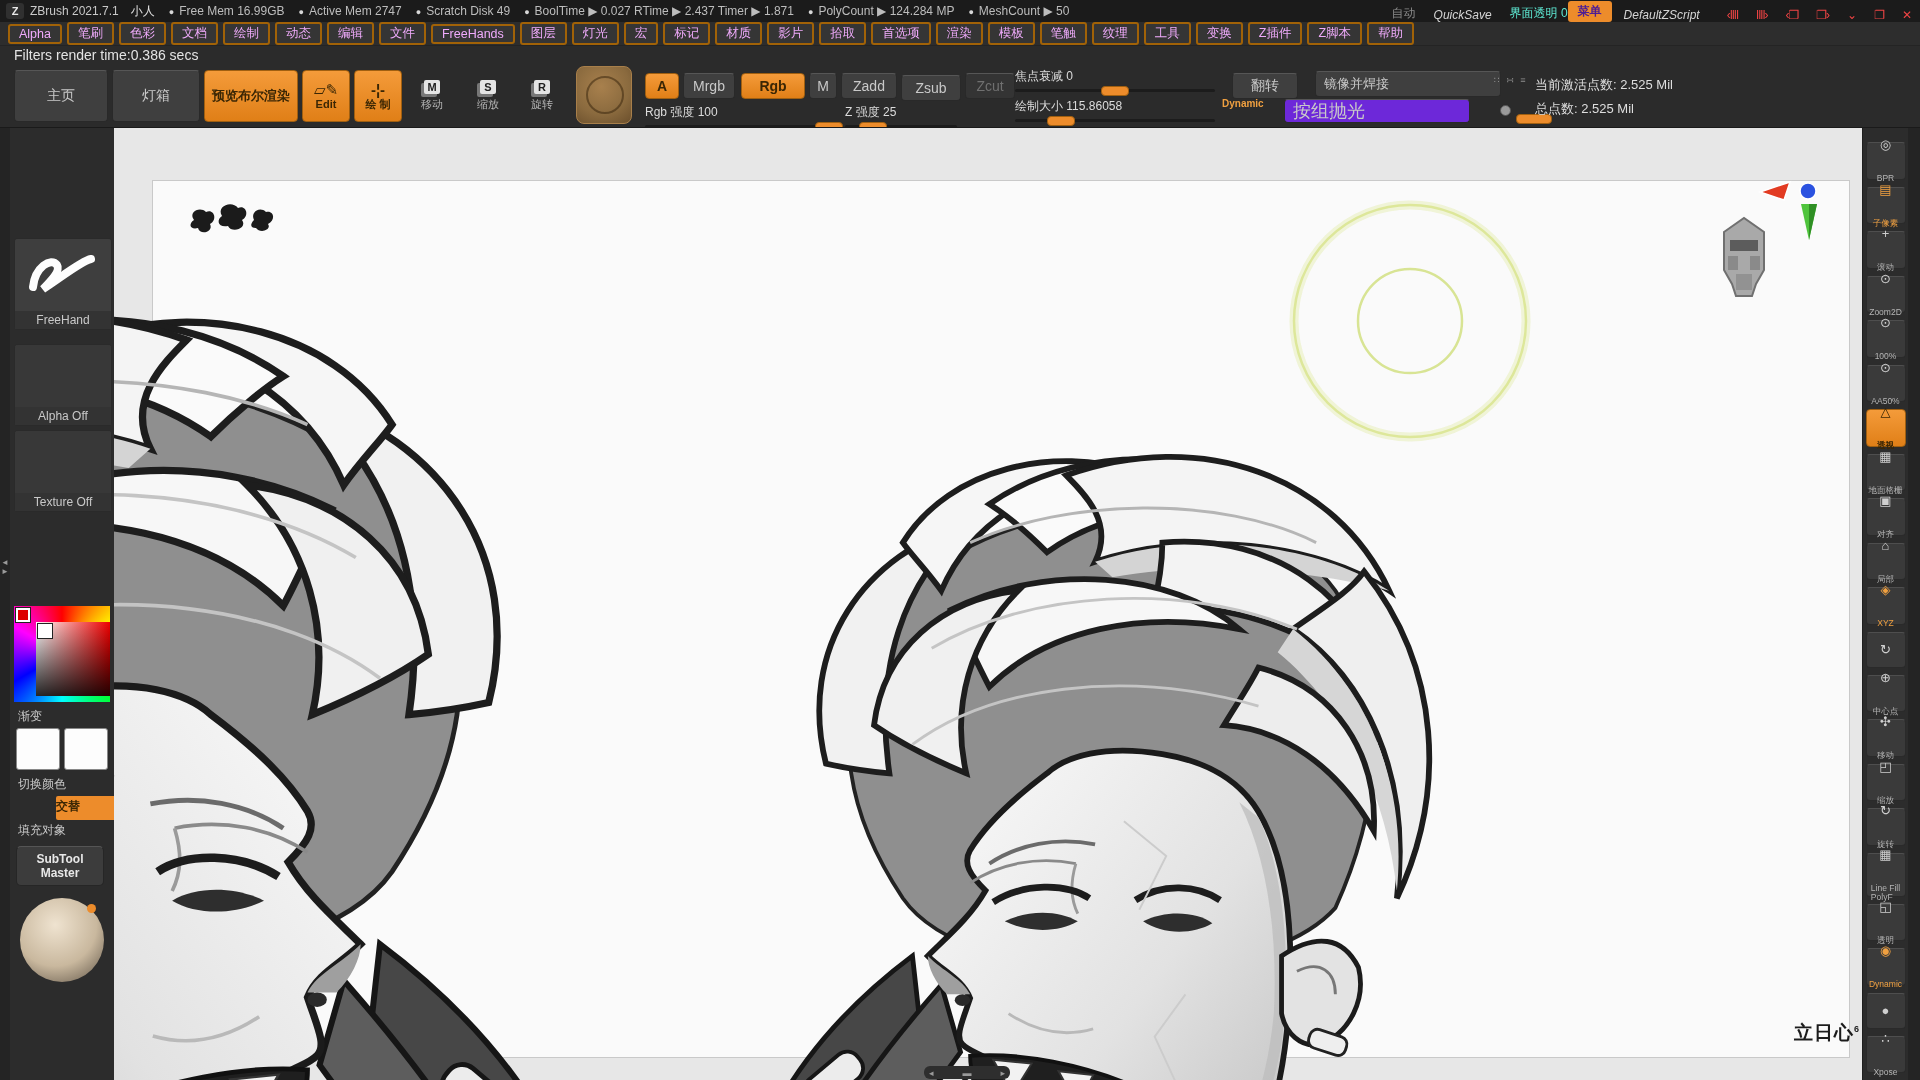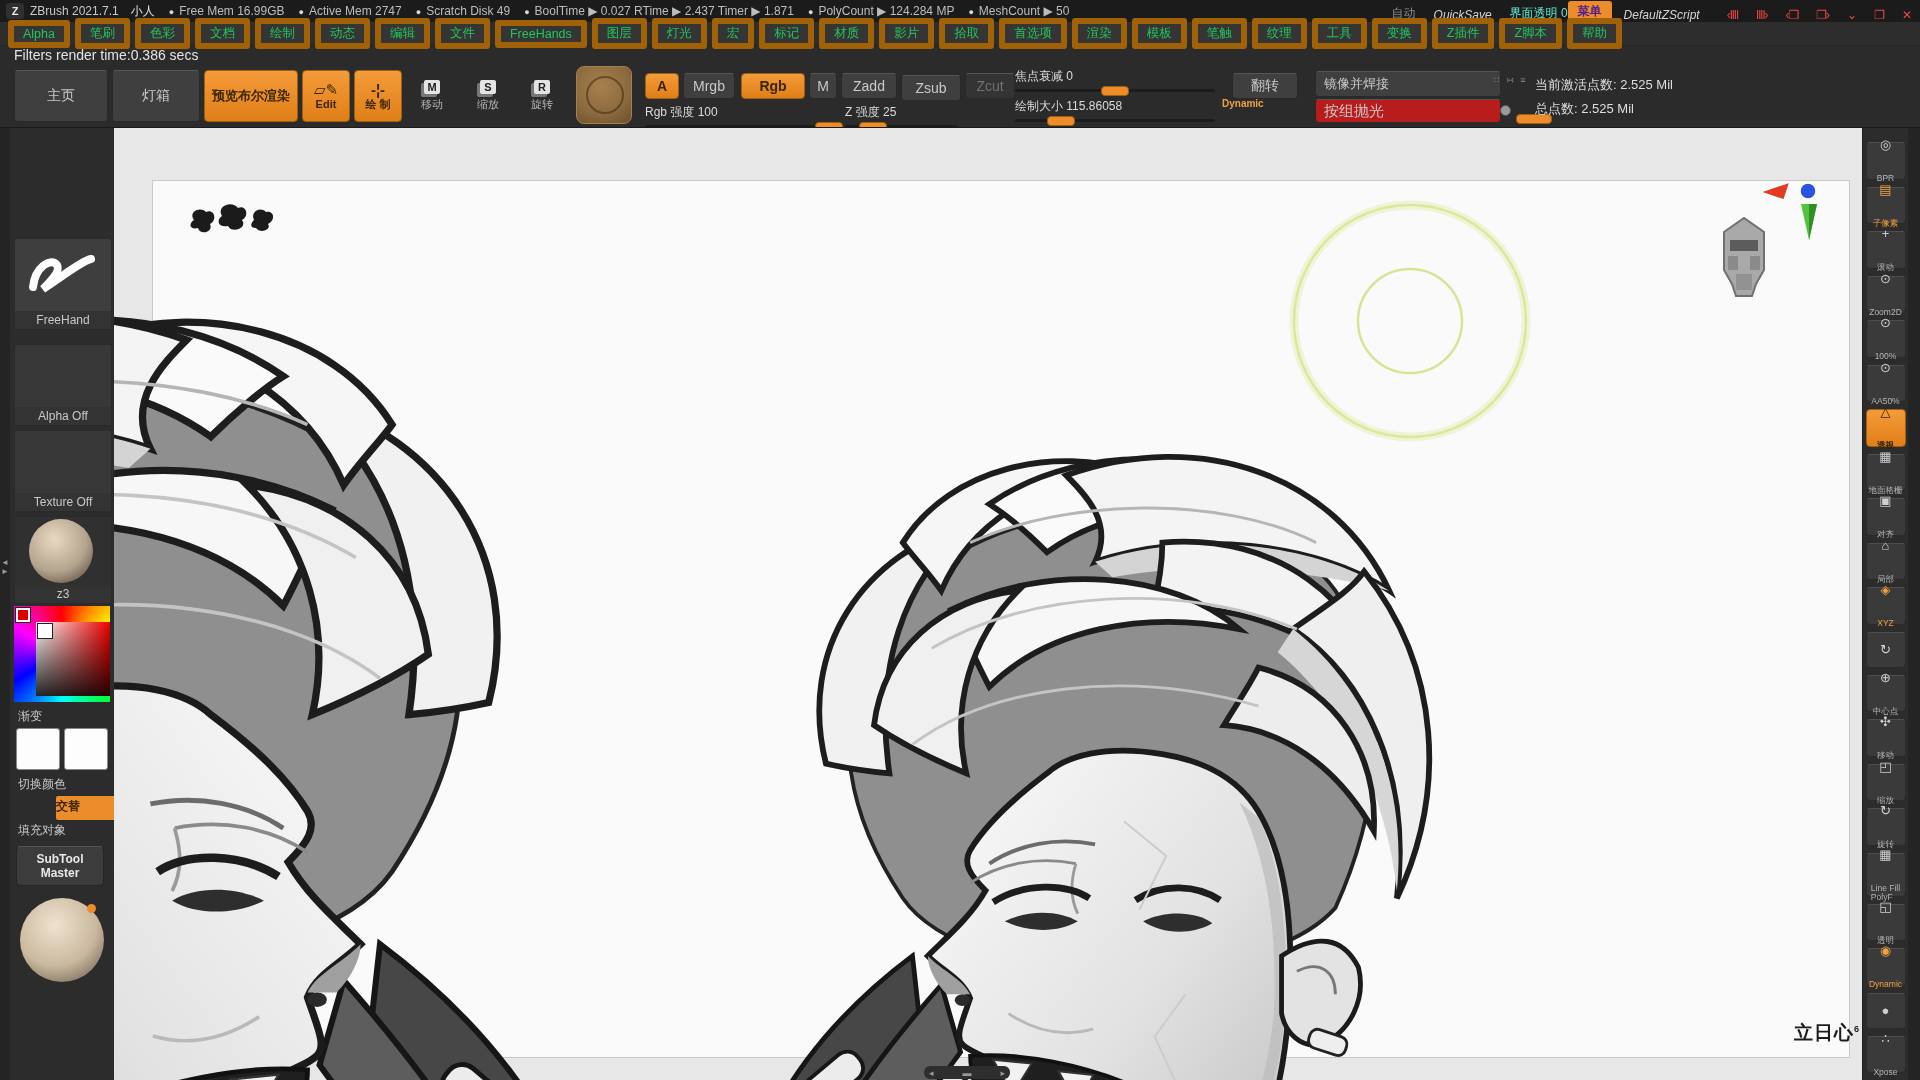--- a/index.html
+++ b/index.html
@@ -16,21 +16,21 @@
   #titleRight .dim{color:#8a8a8a;margin-right:18px;}
   #titleRight .lab{color:#d5d5d5;margin-right:18px;font-style:italic;}
   .uiop{position:relative;margin-right:0;color:#5eead4;}
   .uiop .mini-track{position:absolute;left:0;bottom:-5px;width:70px;height:3px;background:#101010;}
   .uiop .mini-nub{position:absolute;left:0;bottom:-6px;width:22px;height:5px;background:#ed8c2b;border-radius:2px;}
   .menu-btn{background:#ed8c2b;color:#4c1d95;font-weight:bold;border-radius:3px;padding:2px 10px;margin-right:12px;}
   .winglyph{color:#ef4444;margin:0 9px;font-size:12px;letter-spacing:-1px;}
   
   #menubar{position:absolute;left:0;top:22px;width:1920px;height:24px;background:#2d2d2d;display:flex;
            align-items:center;padding-left:8px;box-sizing:border-box;border-bottom:1px solid #242424;}
-  .menu-item{font-size:12.5px;color:#22c55e;background:#353535;border:6px solid #a16207;border-radius:3px;
+  .menu-item{font-size:12.5px;color:#f0abfc;background:#353535;border:2px solid #a16207;border-radius:3px;
              padding:1px 9px;margin-right:5px;}
   
   #statusline{position:absolute;left:14px;top:47px;font-size:14px;color:#e3e3e3;}
   
   #shelf{position:absolute;left:0;top:62px;width:1920px;height:66px;background:#2b2b2b;}
   .btn{position:absolute;background:#3f3f3f;border:1px solid #292929;border-top-color:#565656;
        border-radius:4px;color:#c9c9c9;font-size:14px;display:flex;align-items:center;justify-content:center;}
   .btn.orange{background:linear-gradient(#f49b3a,#e07f17);border-color:#a05f10;color:#3a2604;font-weight:bold;}
   .btn.small{font-size:13px;}
   .icon-btn{flex-direction:column;font-size:11px;line-height:12px;}
@@ -202,21 +202,21 @@
     <div class="shelf-slider" style="left:1015px;top:34px;width:200px">
       <span class="ss-label">绘制大小 115.86058</span><div class="ss-track">
           <div class="ss-nub" style="left: 23.1721%;"></div>
         </div>
     </div>
     <span style="position:absolute;left:1222px;top:36px;font-size:10px;font-weight:bold;color:#f0a040">Dynamic</span>
 
     <div class="btn" style="left:1232px;top:11px;width:64px;height:24px">翻转</div>
     <div class="btn" style="left:1315px;top:9px;width:176px;height:24px;justify-content:flex-start;padding-left:8px;font-size:13px">镜像并焊接</div>
     <span class="dots" style="position:absolute;left:1494px;top:13px">∷ ∺ ≡</span>
-    <div class="btn" style="left:1315px;top:37px;width:176px;height:22px;justify-content:flex-start;padding-left:8px;font-size:15px;background:#b91c1c">按组抛光</div>
+    <div class="btn" style="left:1284px;top:37px;width:176px;height:22px;justify-content:flex-start;padding-left:8px;font-size:18px;background:#6d28d9">按组抛光</div>
     <span class="radio-dot" style="left:1500px;top:43px"></span>
     <div style="position:absolute;left:1516px;top:52px;width:34px;height:8px;background:#ed8c2b;border:1px solid #a05f10;border-radius:4px"></div>
 
     <span class="pts" style="left:1535px;top:14px">当前激活点数: 2.525 Mil</span>
     <span class="pts" style="left:1535px;top:38px">总点数: 2.525 Mil</span>
   </div>
   <div id="shelfDivider"></div>
 
   <div id="edgeL">
       <span class="arr">◄<br>►</span>
@@ -231,26 +231,20 @@
       </div>
       <div class="cap">FreeHand</div>
     </div>
     <div class="ltile" style="top:216px">
       <div class="img" style="height:62px;background:#383838"></div>
       <div class="cap">Alpha Off</div>
     </div>
     <div class="ltile" style="top:302px">
       <div class="img" style="height:62px;background:#383838"></div>
       <div class="cap">Texture Off</div>
-    </div>
-    <div class="ltile" style="top:388px">
-      <div class="img" style="height:68px;background:#303030">
-        <div class="sphere" style="position:absolute;left:14px;top:2px;width:64px;height:64px;background:radial-gradient(circle at 40% 32%,#ead9c2,#b3a48e 55%,#5d5244 90%,#3a332b)"></div>
-      </div>
-      <div class="cap">z3</div>
     </div>
 
     <div id="huebox">
       <div class="pickmark" style="left:2px;top:2px"></div>
       <div id="svbox">
         <div class="pickmark" style="left:2px;top:2px;background:#fff"></div>
       </div>
     </div>
     <span class="lab12" style="top:580px">渐变</span>
 

